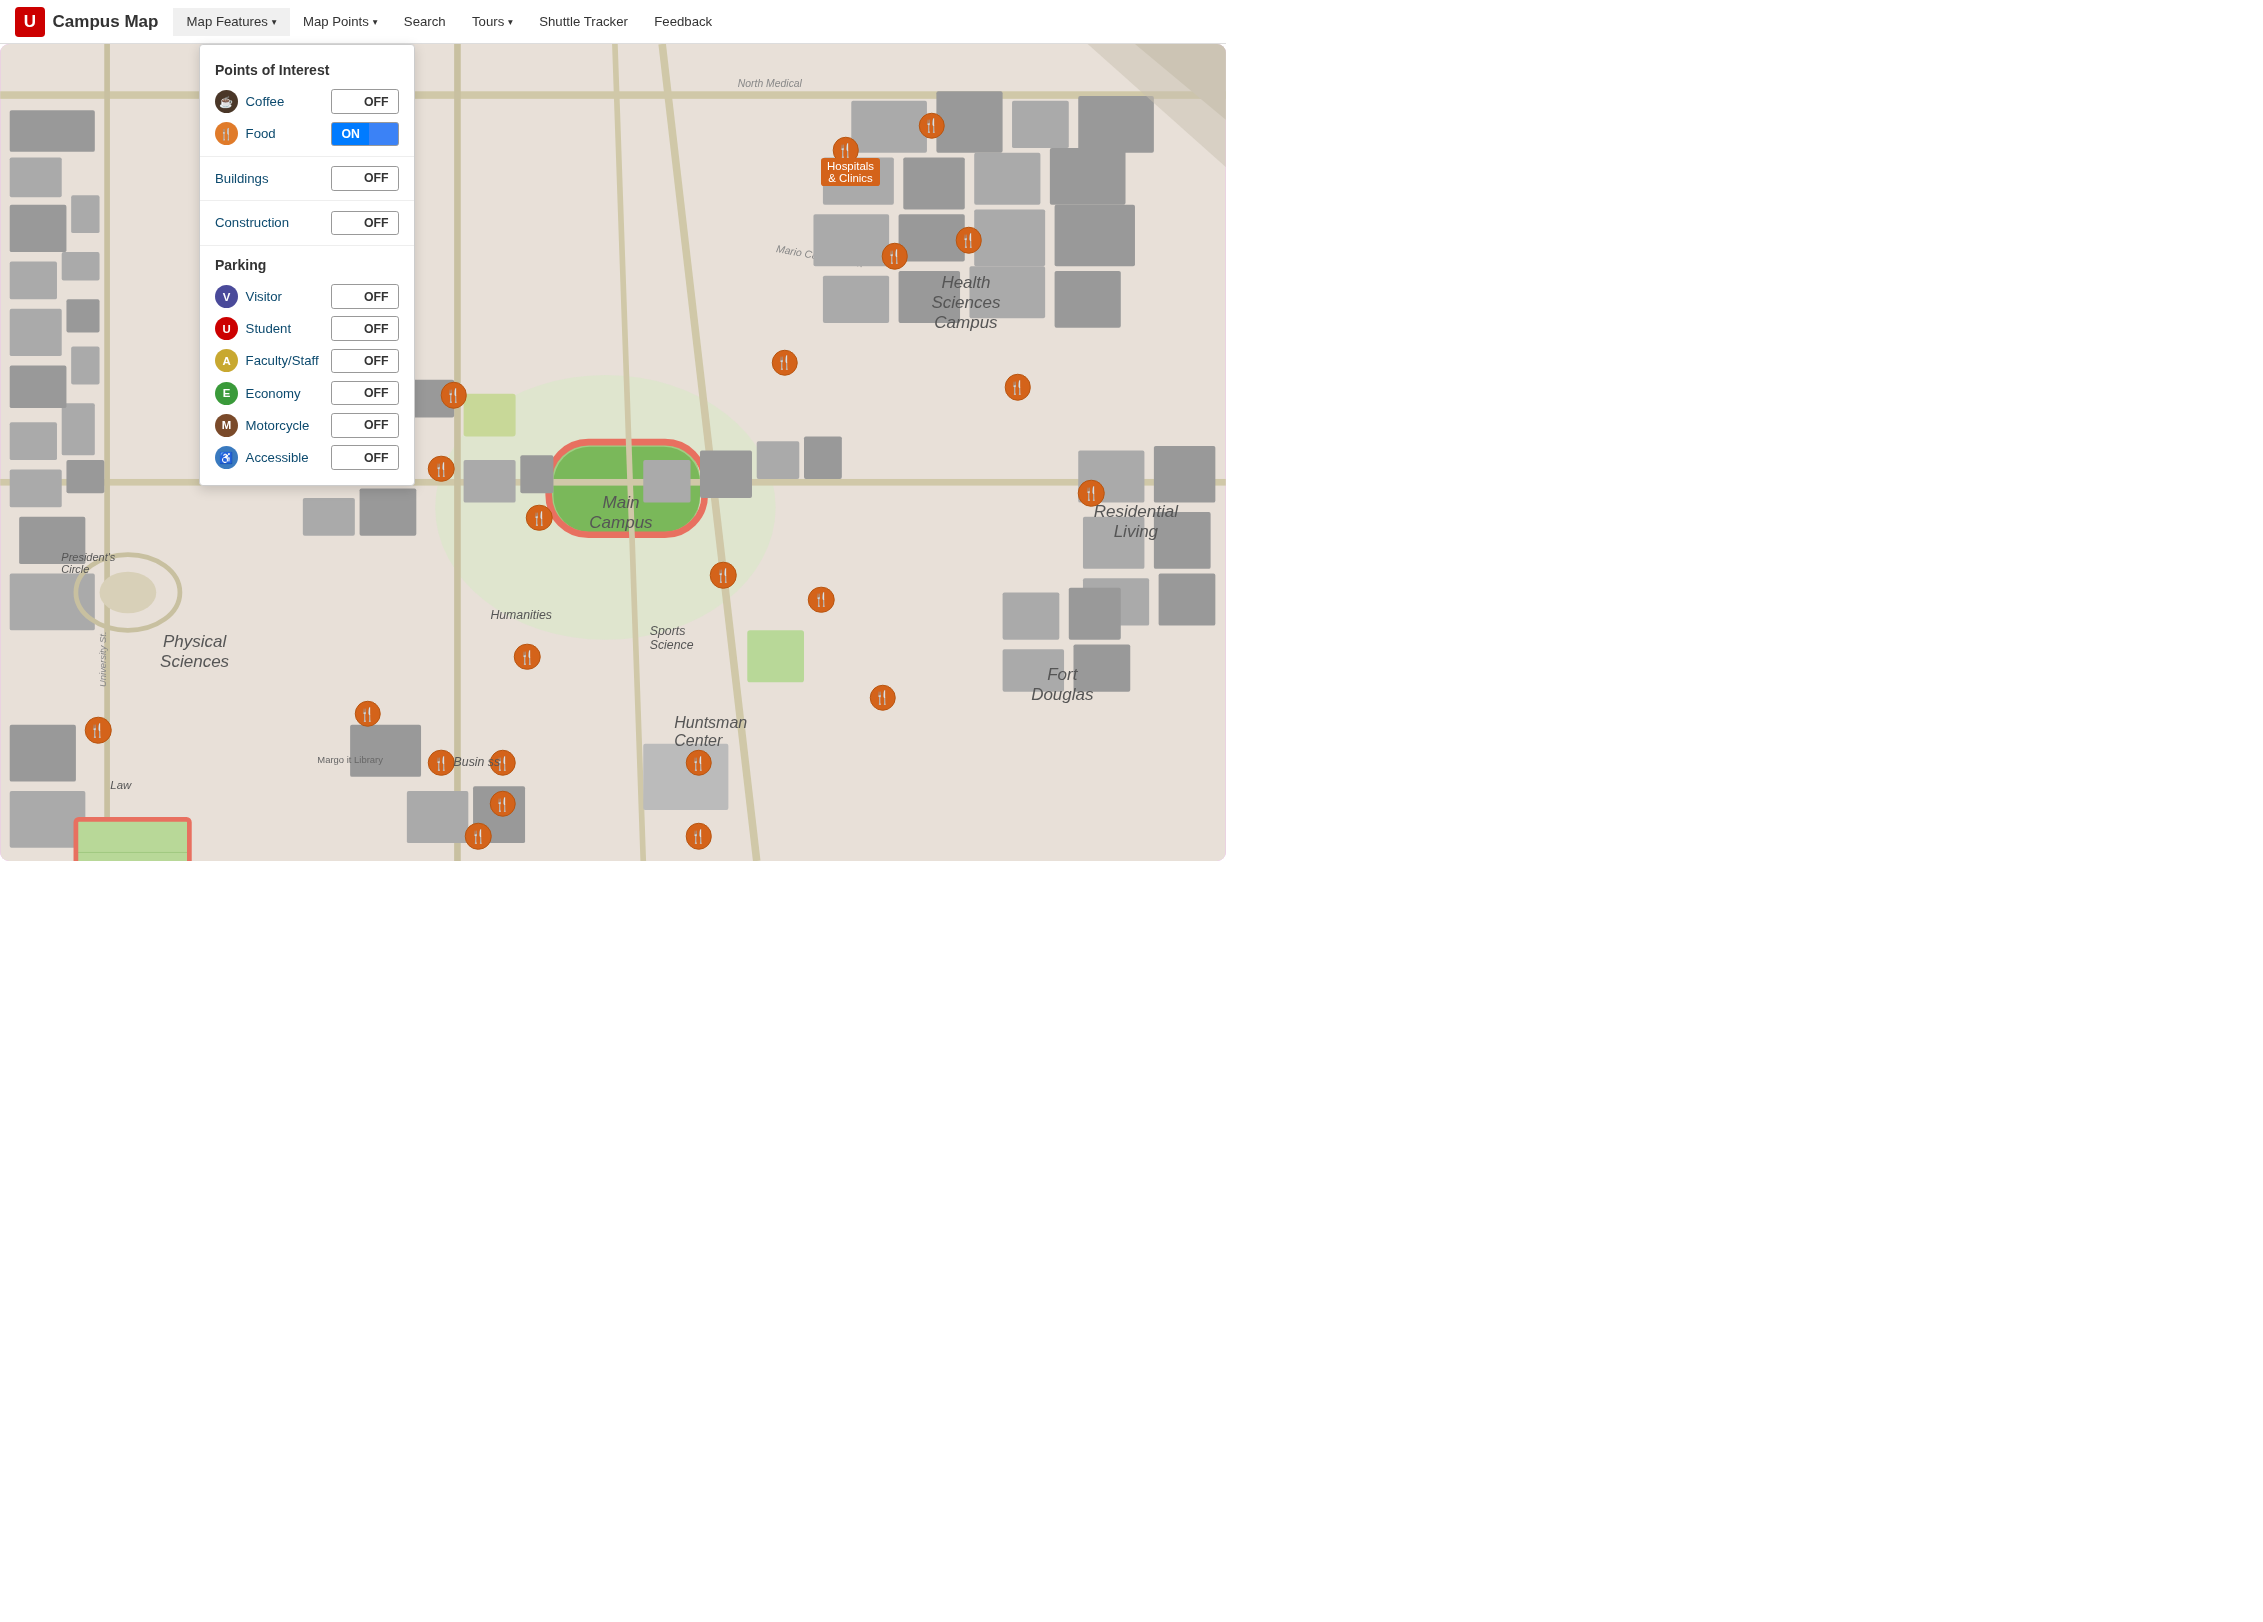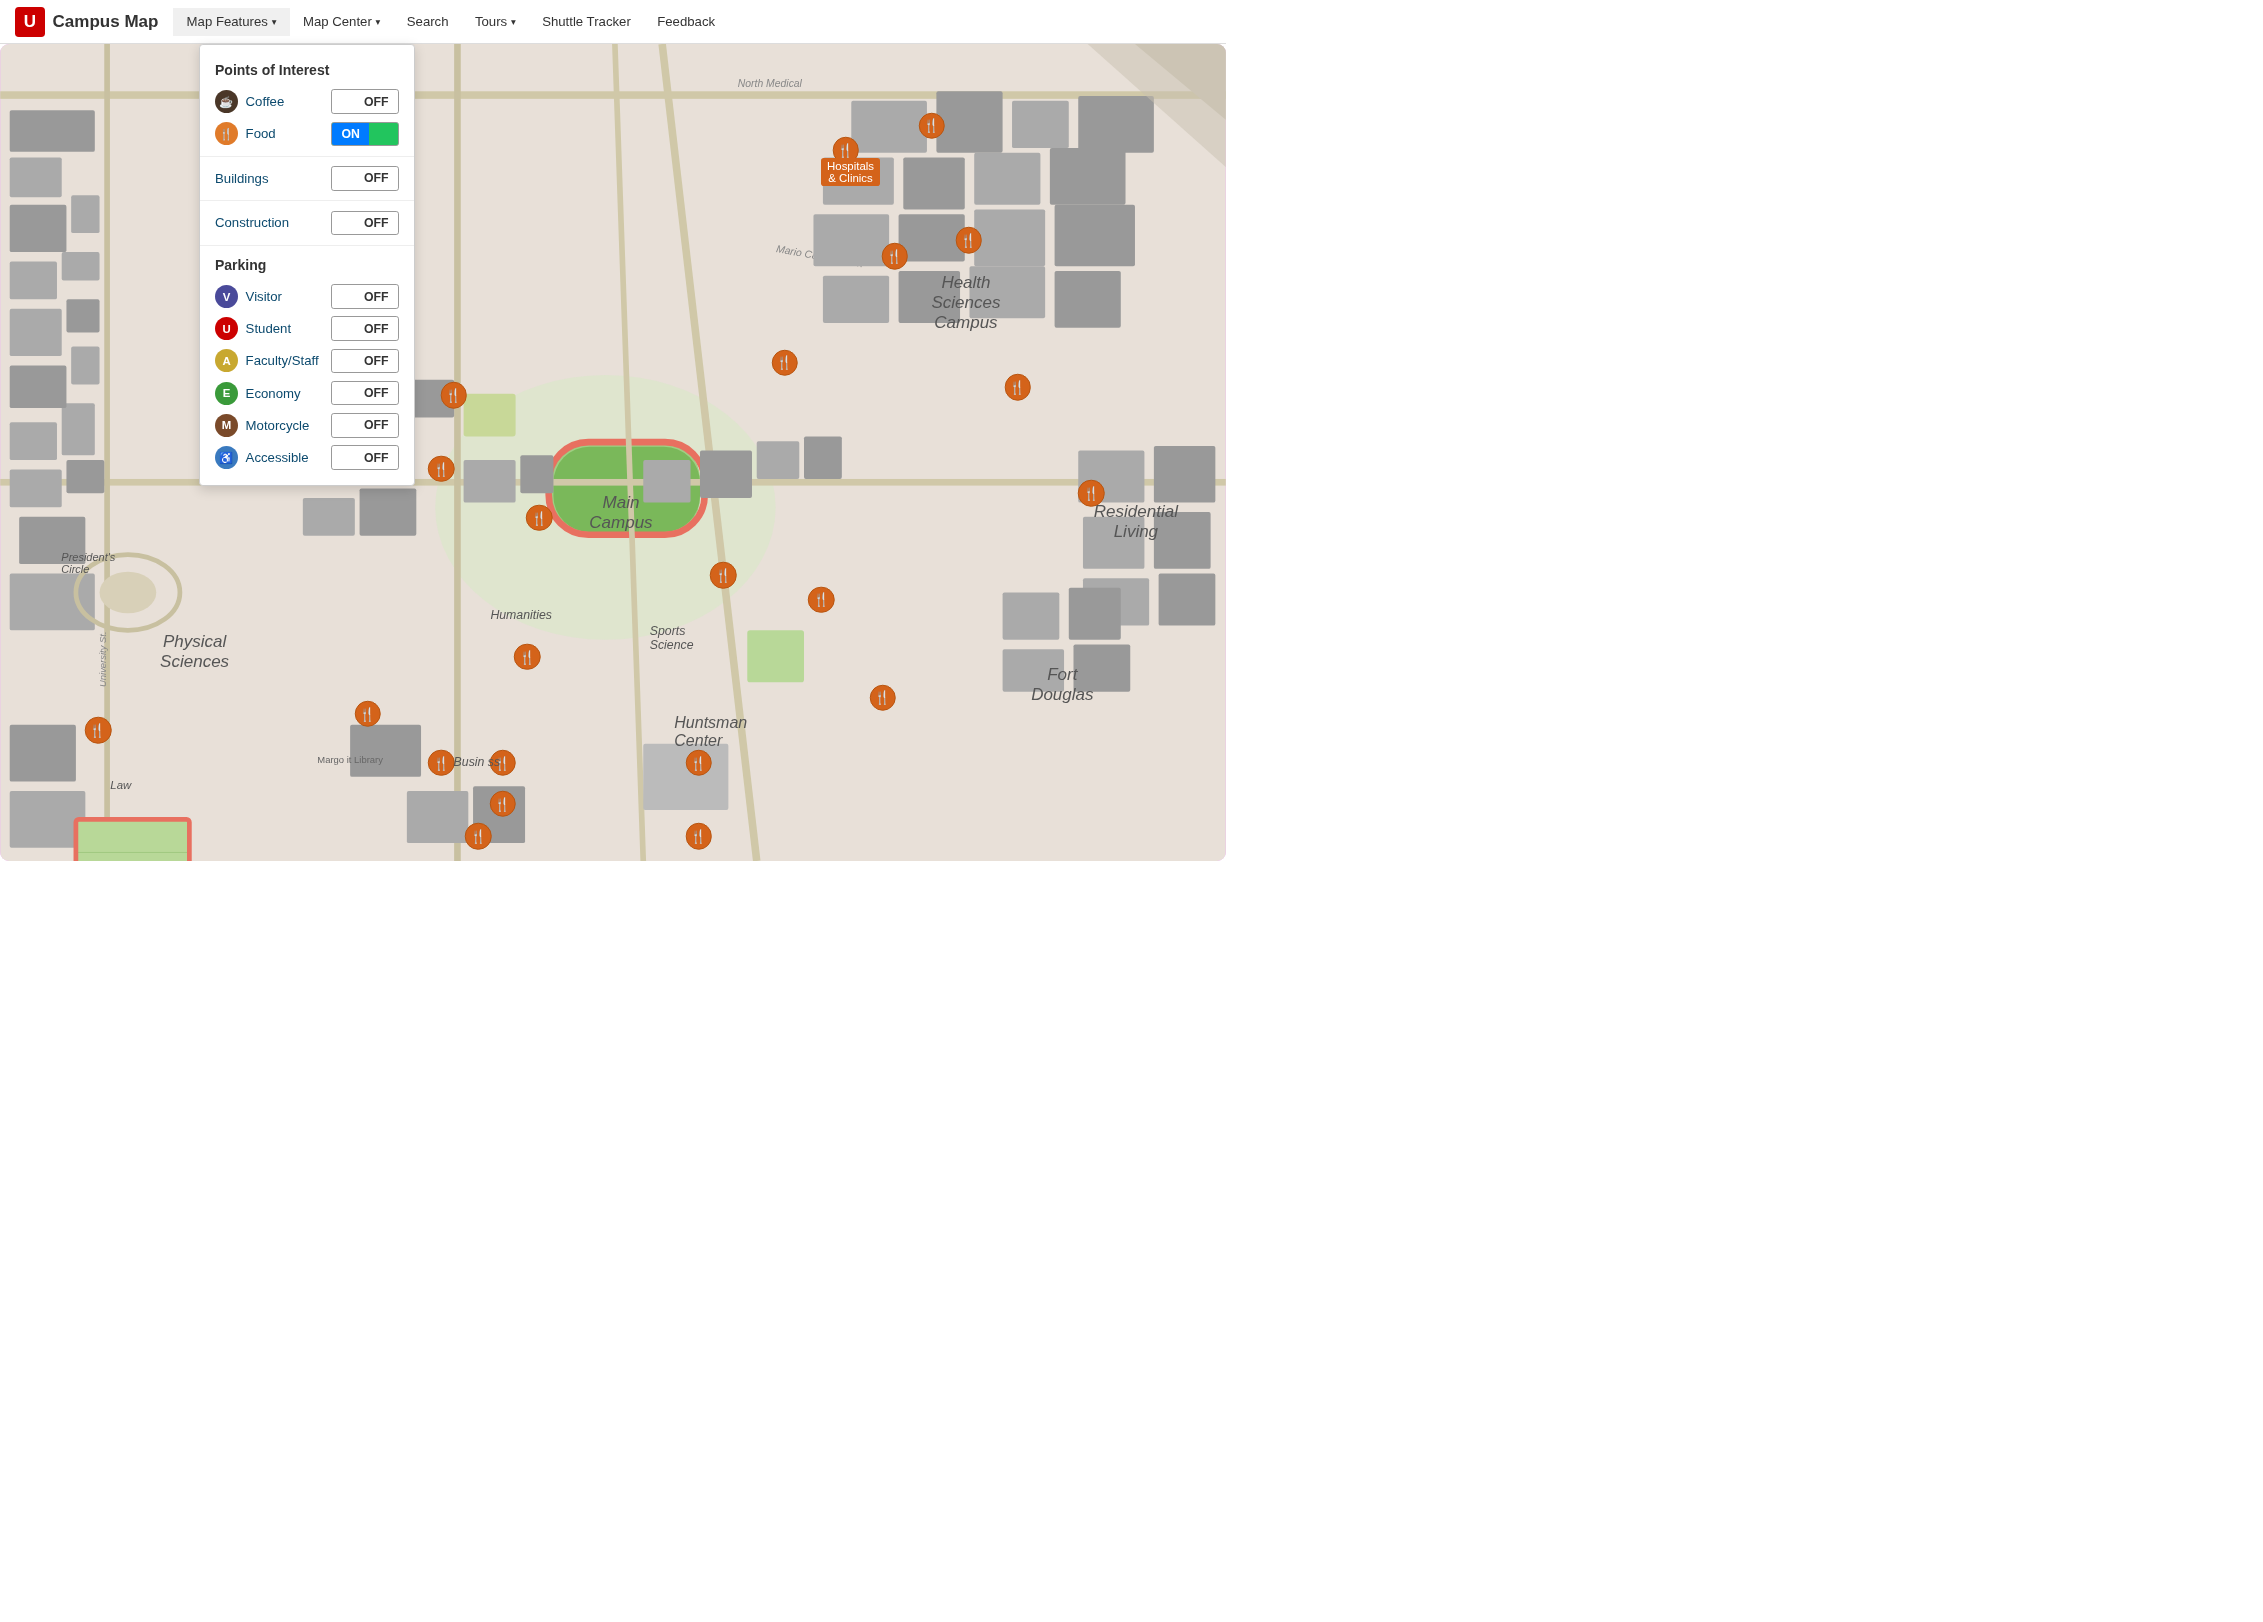--- a/index.html
+++ b/index.html
@@ -46,21 +46,21 @@
       display: flex; align-items: center; gap: 7.6px;
     }
     .toggle-btn {
       min-width: 68px; height: 24.6px; border: 0.9px solid #999;
       border-radius: 2.8px; cursor: pointer; display: flex; align-items: center;
       justify-content: flex-end; background: white;
       font-size: 12.3px; font-weight: bold; color: #333;
     }
     .toggle-btn .toggle-label { padding: 0 9.5px; }
     .toggle-btn.on {
-      justify-content: flex-end; background: #22c55e;
+      justify-content: flex-end; background: #3b82f6;
     }
     .toggle-btn.on .on-part {
       background: #007bff; color: white; height: 100%; display: flex;
       align-items: center; padding: 0 9.5px; border-radius: 1.9px 0 0 1.9px;
       font-size: 12.3px; font-weight: bold;
     }
     .toggle-btn.on .off-part {
       flex: 1; display: flex; align-items: center; justify-content: flex-end;
       padding-right: 7.6px; font-size: 12.3px; color: #999;
     }
@@ -130,21 +130,21 @@
 <div id="navbar">
   <div id="logo-area">
     <div id="logo-u">U</div>
     <span>Campus Map</span>
   </div>
   <div class="nav-item active">
     <span>Map Features</span>
     <span class="caret">▾</span>
   </div>
   <div class="nav-item">
-    <span>Map Center</span>
+    <span>Map Points</span>
     <span class="caret">▾</span>
   </div>
   <div class="nav-item">
     <span>Search</span>
   </div>
   <div class="nav-item">
     <span>Tours</span>
     <span class="caret">▾</span>
   </div>
   <div class="nav-item">

